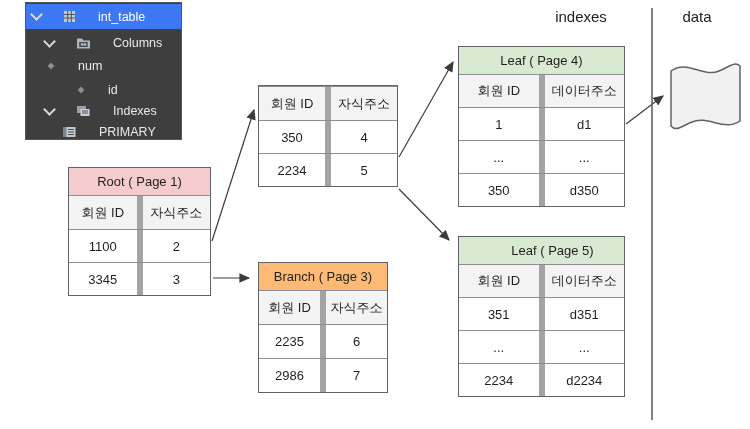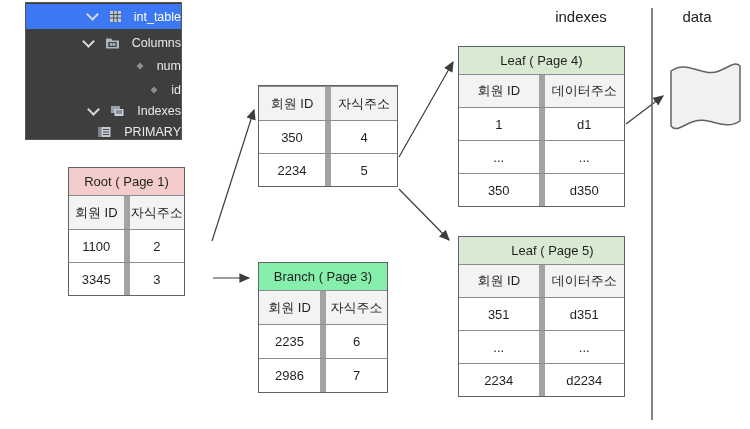--- a/index.html
+++ b/index.html
@@ -9,21 +9,21 @@
   }
   .stage{position:absolute;inset:0;width:750px;height:429px;}
 
   
   .panel{
     position:absolute;left:25px;top:2px;width:157px;height:138px;
     background:#3e3e3e;border:1px solid #565656;box-sizing:border-box;
   }
   .prow{
     position:absolute;left:0;width:100%;height:22px;display:flex;align-items:center;
-    color:#e8eaed;font-size:12.5px;box-sizing:border-box;gap:12px;cursor:default;justify-content:flex-end;
+    color:#e8eaed;font-size:12.5px;box-sizing:border-box;gap:22px;cursor:default;
   }
   .prow.selected{background:#3c78f3;height:25px;color:#ffffff;}
   .chev{
     width:7px;height:7px;border-left:2px solid #d6d9dd;border-bottom:2px solid #d6d9dd;
     transform:rotate(-45deg);margin-top:-4px;flex:0 0 auto;
   }
   .picon{flex:0 0 auto;display:block;}
   .plabel{white-space:nowrap;}
 
   
@@ -57,21 +57,21 @@
 
     <div class="prow selected" style="top:1px;padding-left:6px;">
       <span class="chev"></span>
       <svg class="picon" width="13" height="13" viewBox="0 0 13 13">
         <rect x="1" y="1" width="11" height="11" fill="#c3cad2"></rect>
         <path d="M1 4.5h11M1 8h11M4.7 1v11M8.3 1v11" stroke="#4a5560" stroke-width="1" fill="none"></path>
       </svg>
       <span class="plabel">int_table</span>
     </div>
 
-    <div class="prow" style="top:29px;padding-left:33px;">
+    <div class="prow" style="top:29px;padding-left:19px;">
       <span class="chev"></span>
       <svg class="picon" width="15" height="12" viewBox="0 0 15 12">
         <path d="M1 1.5h5l1.5 2H14v8H1z" fill="#aeb6bf"></path>
         <rect x="3.2" y="5" width="8.5" height="5" fill="#45494e"></rect>
         <circle cx="6.2" cy="7.5" r="1.4" fill="#aeb6bf"></circle>
         <circle cx="9" cy="7.5" r="1.4" fill="#aeb6bf"></circle>
       </svg>
       <span class="plabel">Columns</span>
     </div>
 
@@ -105,21 +105,21 @@
         <rect x="1.5" y="1" width="3" height="10" fill="#7d848c"></rect>
         <path d="M6 3.5h6M6 6h6M6 8.5h6" stroke="#4a4f55" stroke-width="1"></path>
       </svg>
       <span class="plabel">PRIMARY</span>
     </div>
   </div>
 
   <div class="toplabel" style="left:545px;top:8px;width:72px;">indexes</div>
   <div class="toplabel" style="left:672px;top:8px;width:50px;">data</div>
 
-  <div class="dtable" style="left:68px;top:167px;width:117px;">
+  <div class="dtable" style="left:68px;top:167px;width:143px;">
     <div class="ttl" style="height:27px;background:#f4cccc;">Root ( Page 1)</div>
     <div class="trow thead" style="height:33px;">
       <div class="tcell">회원 ID</div>
       <div class="tcell">자식주소</div>
     </div>
     <div class="trow" style="height:32px;">
       <div class="tcell">1100</div>
       <div class="tcell">2</div>
     </div>
     <div class="trow" style="height:32px;">
@@ -137,21 +137,21 @@
       <div class="tcell">350</div>
       <div class="tcell">4</div>
     </div>
     <div class="trow" style="height:32px;">
       <div class="tcell">2234</div>
       <div class="tcell">5</div>
     </div>
   </div>
 
   <div class="dtable" style="left:258px;top:262px;width:130px;">
-    <div class="ttl" style="height:27px;background:#86efac;">Branch ( Page 3)</div>
+    <div class="ttl" style="height:27px;background:#fdba74;">Branch ( Page 3)</div>
     <div class="trow thead" style="height:33px;">
       <div class="tcell">회원 ID</div>
       <div class="tcell">자식주소</div>
     </div>
     <div class="trow" style="height:33px;">
       <div class="tcell">2235</div>
       <div class="tcell">6</div>
     </div>
     <div class="trow" style="height:33px;">
       <div class="tcell">2986</div>

